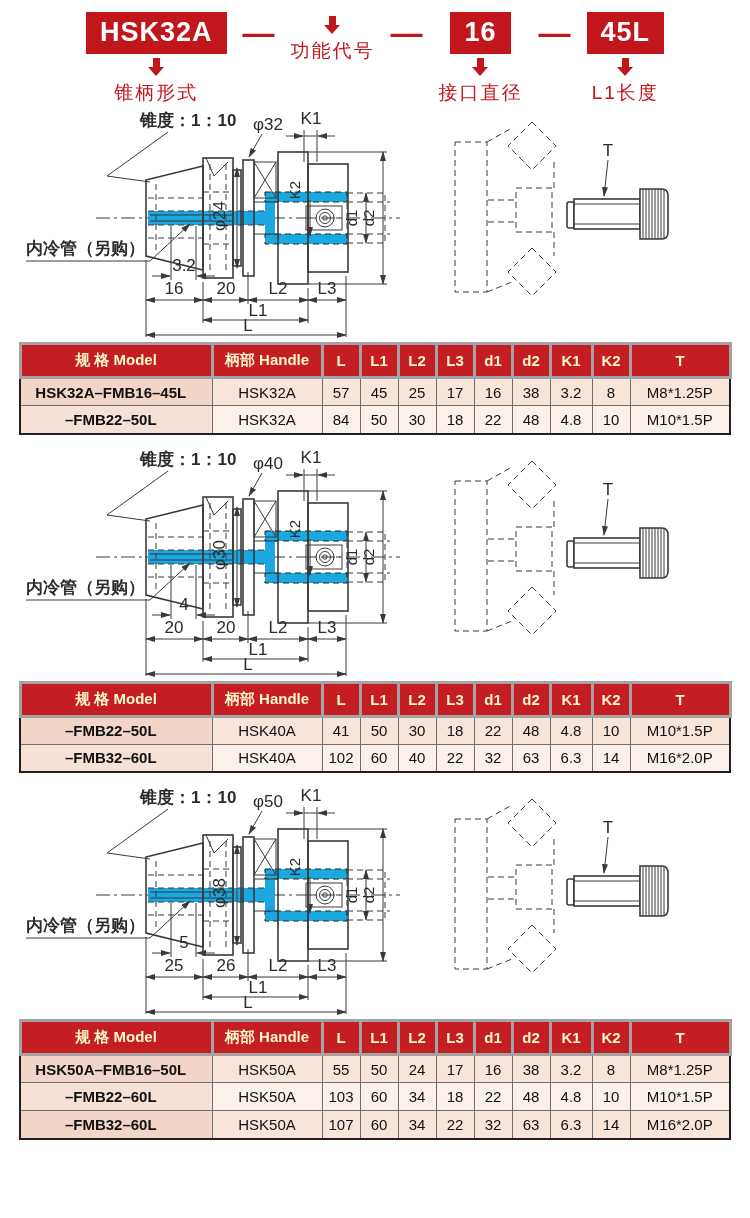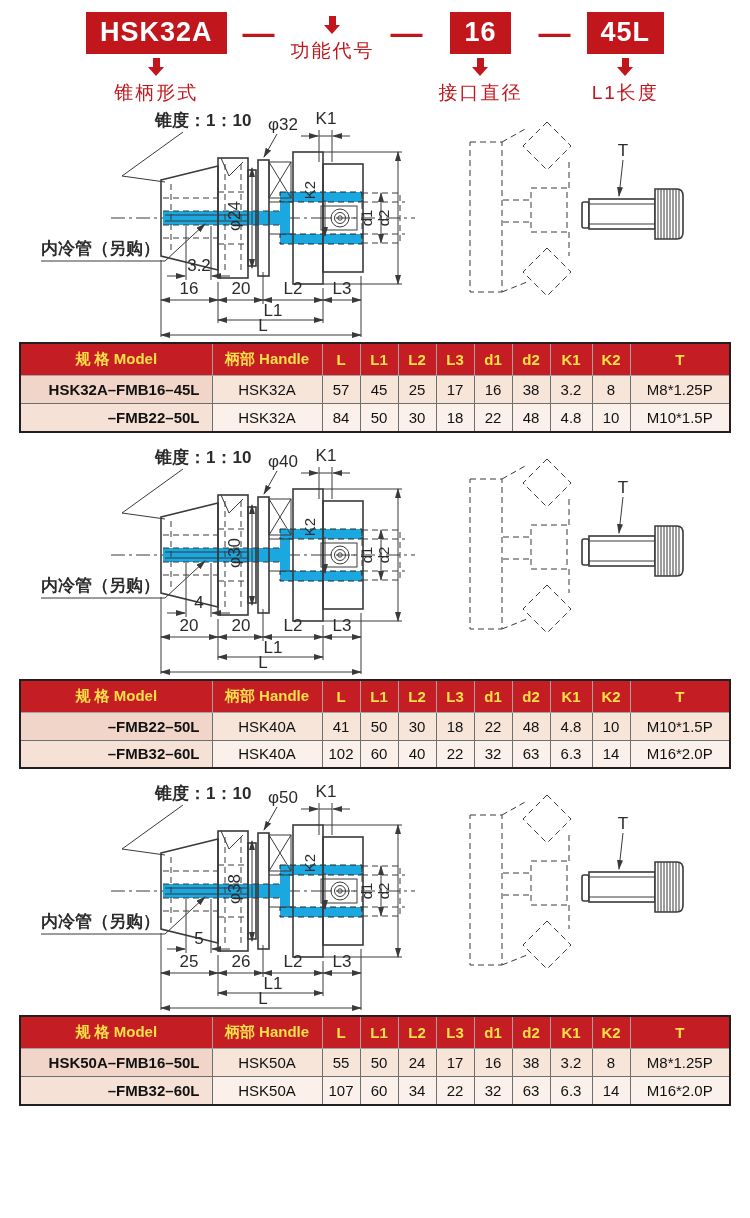--- a/index.html
+++ b/index.html
@@ -11,40 +11,40 @@
   .code-unit { display:flex; flex-direction:column; align-items:center; }
   .code-box { background:#c2161d; color:#ffffff; font-weight:bold; font-size:27px; line-height:1;
               padding:7px 14px 8px; letter-spacing:1px; white-space:nowrap; }
   .code-dash { color:#c2161d; font-weight:bold; font-size:32px; line-height:42px; }
   .down-arrow { width:7px; height:9px; background:#c2161d; margin-top:4px; position:relative; }
   .down-arrow::after { content:""; position:absolute; top:9px; left:-5px;
                        border:8px solid transparent; border-top:9px solid #c2161d; border-bottom:0; }
   .code-label { margin-top:13px; color:#c2161d; font-weight:normal; font-size:19px; letter-spacing:2px; white-space:nowrap; }
 
   
-  .diagram-slot { width:668px; height:236px; position:relative;margin-left:15px; }
+  .diagram-slot { width:668px; height:236px; position:relative; }
   .diagram-slot svg { display:block; }
   svg text { fill:#2b2b2d; font-family:"Liberation Sans","DejaVu Sans",sans-serif; }
   .dim-t { font-size:17px; }
   .cjk-t { font-size:17px; font-weight:bold; }
   .rot-t { font-size:15px; }
   .thin { stroke:#3a3a3c; stroke-width:1; fill:none; }
   .med  { stroke:#3a3a3c; stroke-width:1.6; fill:none; }
   .medw { stroke:#3a3a3c; stroke-width:1.6; fill:#ffffff; }
   .dash { stroke-dasharray:6 4; }
   .ldash{ stroke-dasharray:14 4 3 4; }
 
   
   table.spec { width:712px; margin:2px auto 8px; border-collapse:collapse; table-layout:fixed;
                border:2px solid #231f20; }
-  table.spec th { background:#c41e24; color:#fde047; font-weight:bold; font-size:15px;
-                  border:1px solid #a3a3a3; padding:6px 1px; height:30px; }
+  table.spec th { background:#c41e24; color:#fef9c3; font-weight:bold; font-size:15px;
+                  border:3px solid #a3a3a3; padding:6px 1px; height:30px; }
   table.spec td { font-size:15px; color:#111111; text-align:center; border:1px solid #6d6e70;
                   padding:3px 1px; height:28px; }
-  table.spec td.col-model { text-align:right; font-weight:bold; padding-right:12px; }
+  table.spec td.col-model { text-align:center; font-weight:bold; padding-right:12px; }
   table.spec th:nth-child(1){ width:192px; } table.spec th:nth-child(2){ width:110px;text-align:center; }
   table.spec th:nth-child(3),table.spec th:nth-child(4),table.spec th:nth-child(5),
   table.spec th:nth-child(6),table.spec th:nth-child(7),table.spec th:nth-child(8){ width:38px; }
   table.spec th:nth-child(9){ width:42px; } table.spec th:nth-child(10){ width:38px; }
   table.spec th:nth-child(11){ width:100px; }
   table.spec tbody tr:nth-child(odd) td { background:#f8e5da; }
   table.spec tbody tr:nth-child(odd) td.col-model { background:#f0d5c8; }
   table.spec tbody tr:nth-child(even) td { background:#fcf1ea; }
   table.spec tbody tr:nth-child(even) td.col-model { background:#f6e1d7; }
 </style>
@@ -674,20 +674,33 @@
           <td>50</td>
           <td>24</td>
           <td>17</td>
           <td>16</td>
           <td>38</td>
           <td>3.2</td>
           <td>8</td>
           <td>M8*1.25P</td>
         </tr>
         <tr>
+          <td class="col-model">–FMB22–60L</td>
+          <td>HSK50A</td>
+          <td>103</td>
+          <td>60</td>
+          <td>34</td>
+          <td>18</td>
+          <td>22</td>
+          <td>48</td>
+          <td>4.8</td>
+          <td>10</td>
+          <td>M10*1.5P</td>
+        </tr>
+        <tr>
           <td class="col-model">–FMB32–60L</td>
           <td>HSK50A</td>
           <td>107</td>
           <td>60</td>
           <td>34</td>
           <td>22</td>
           <td>32</td>
           <td>63</td>
           <td>6.3</td>
           <td>14</td>

